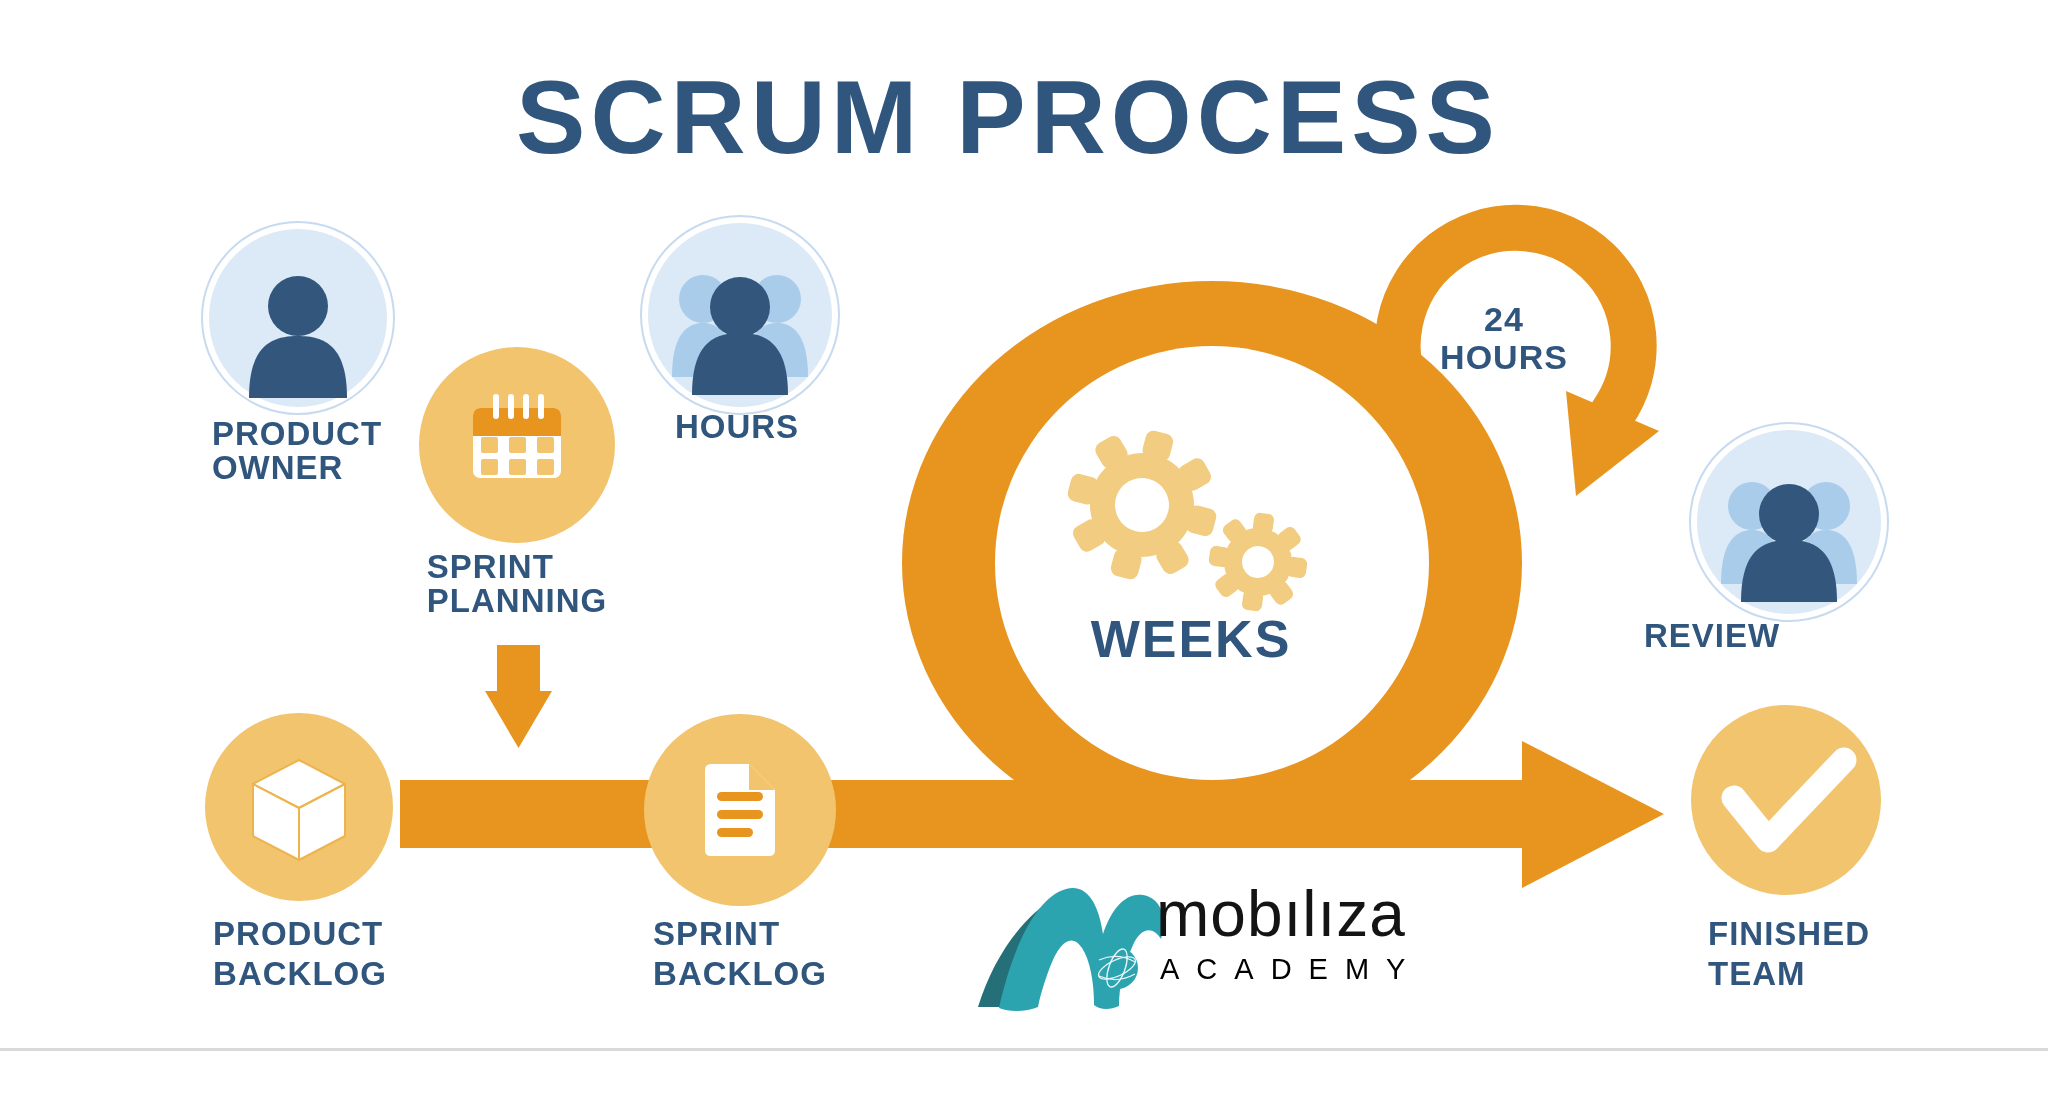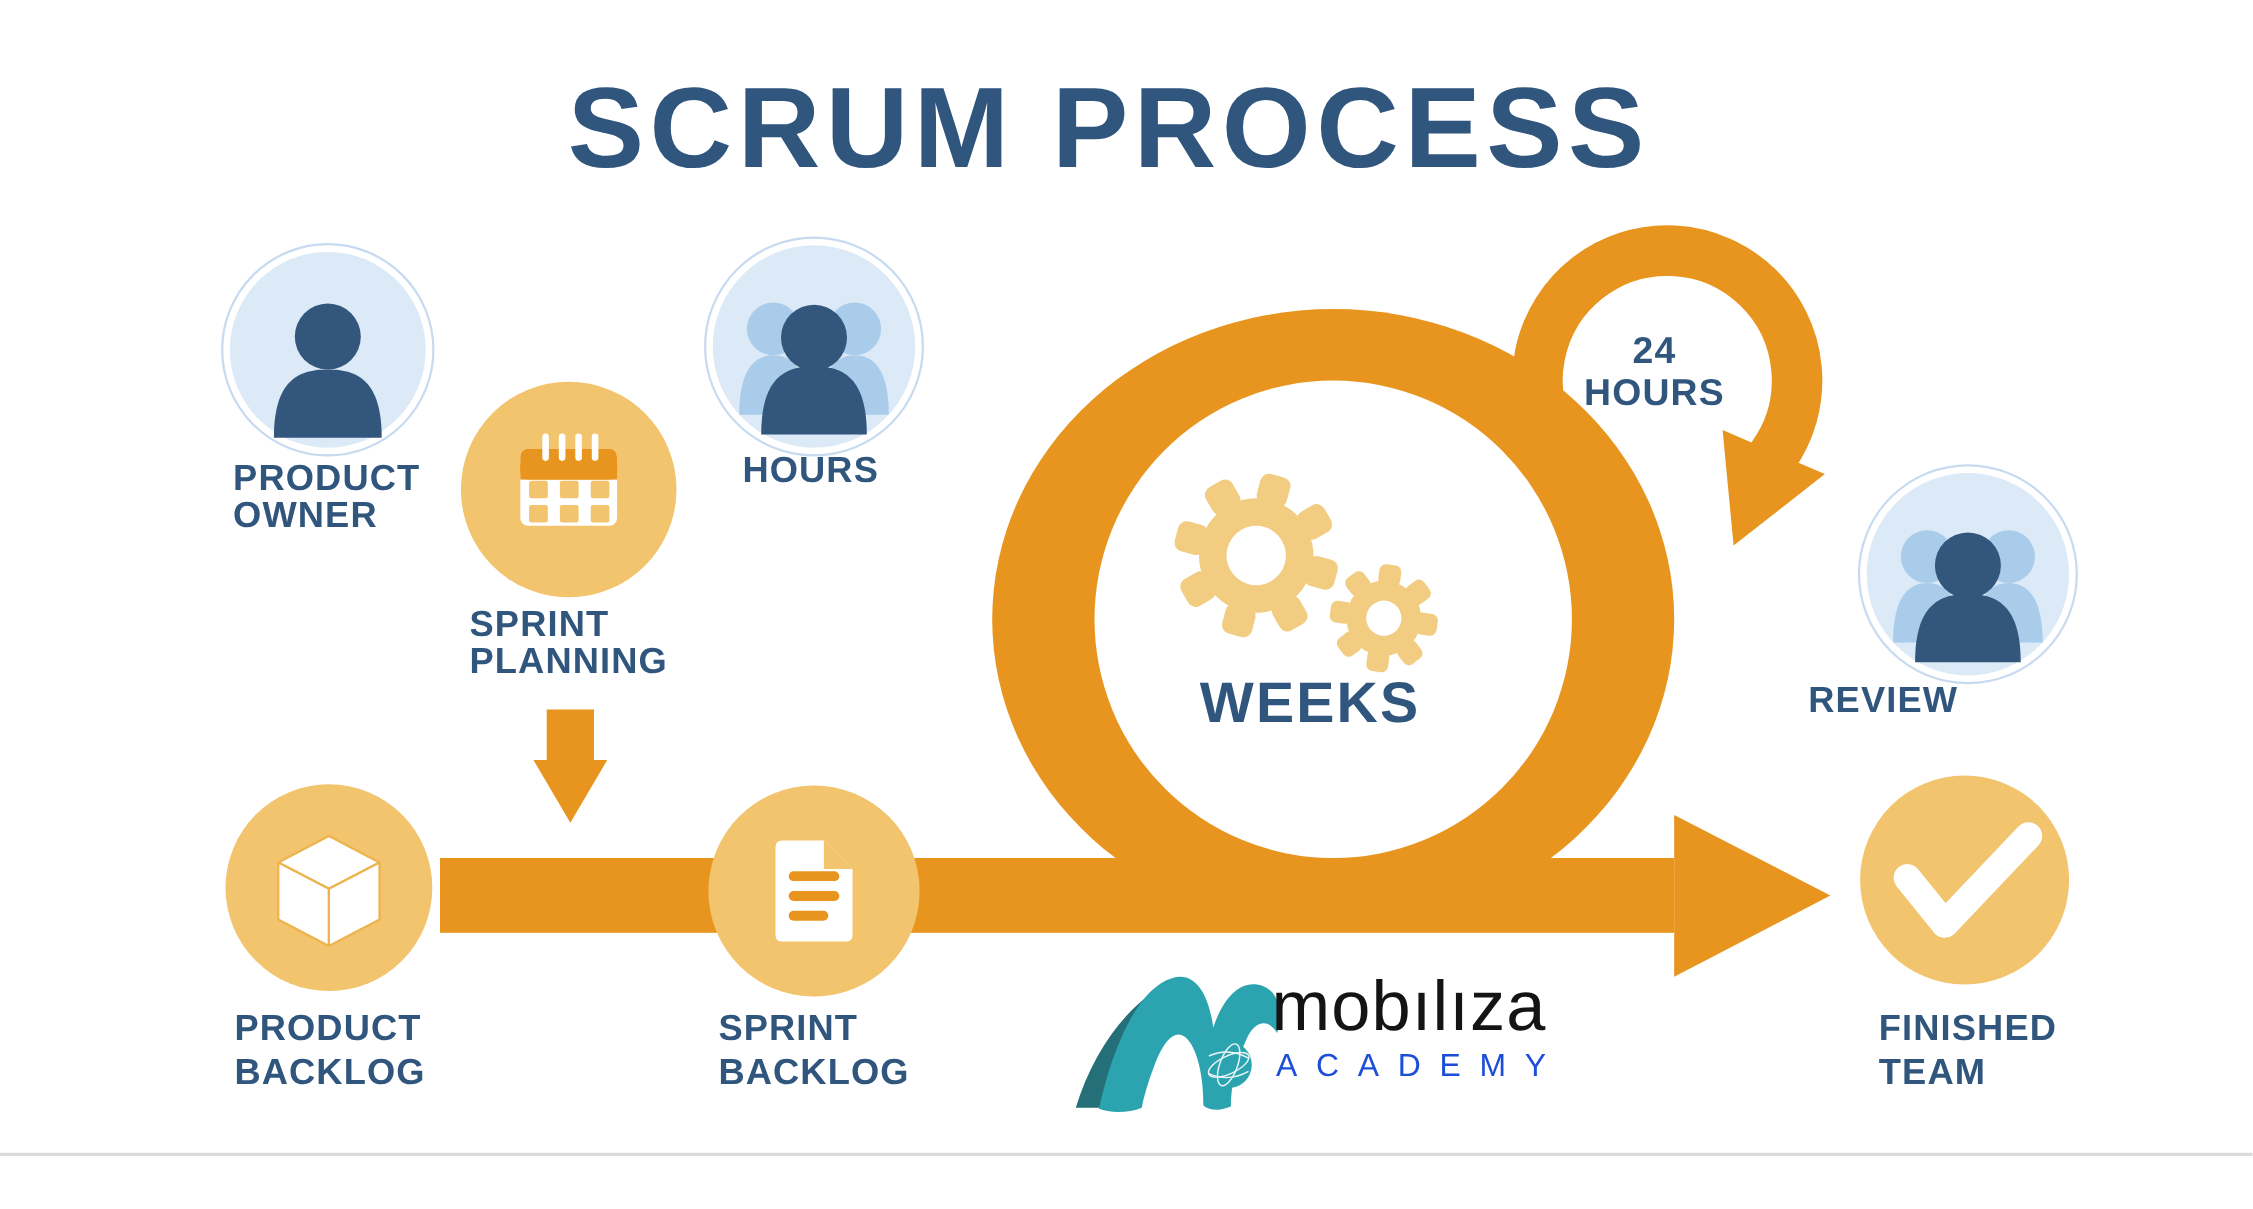--- a/index.html
+++ b/index.html
@@ -33,21 +33,21 @@
     color:#31567E;font-weight:bold;text-align:center;
     font-size:34px;letter-spacing:1px;line-height:38px;white-space:nowrap;
   }
   .logo-word{
     position:absolute;left:1156px;top:878px;
     font-size:64px;color:#141414;letter-spacing:1px;line-height:72px;
     white-space:nowrap;
   }
   .logo-academy{
     position:absolute;left:1160px;top:953px;
-    font-size:29px;color:#1d4ed8;letter-spacing:17px;line-height:32px;
+    font-size:29px;color:#000000;letter-spacing:17px;line-height:32px;
     white-space:nowrap;
   }
   .bottom-edge{
     position:absolute;left:0;bottom:0;width:100%;height:3px;background:#D9D9D9;
   }
 </style>
 </head>
 <body>
 
 <div class="canvas">

